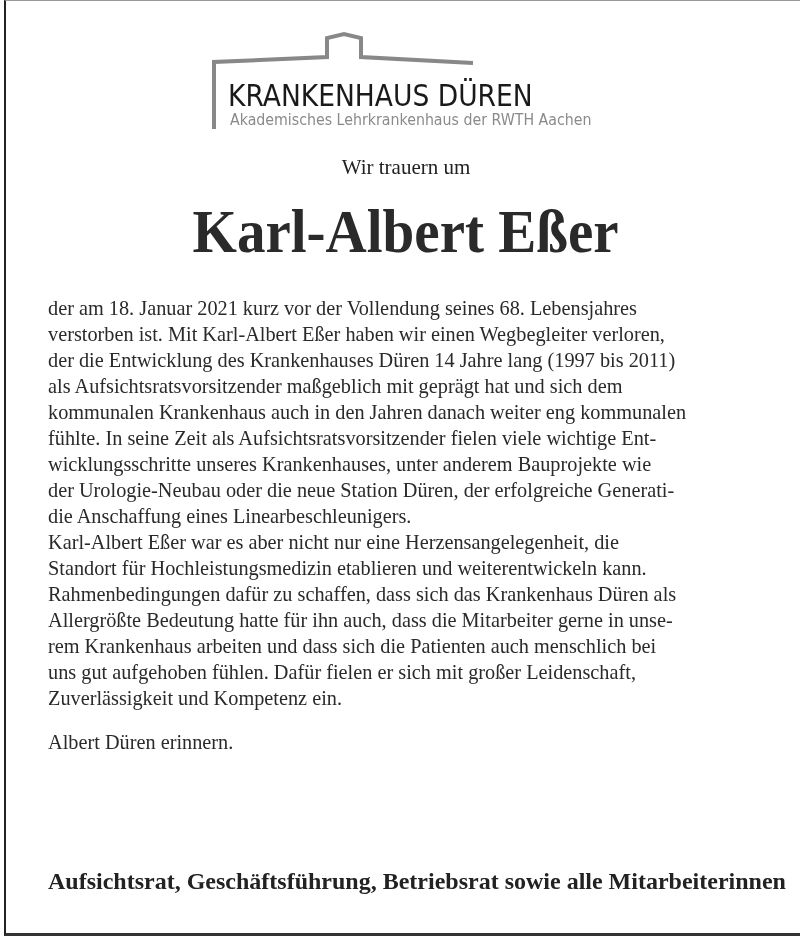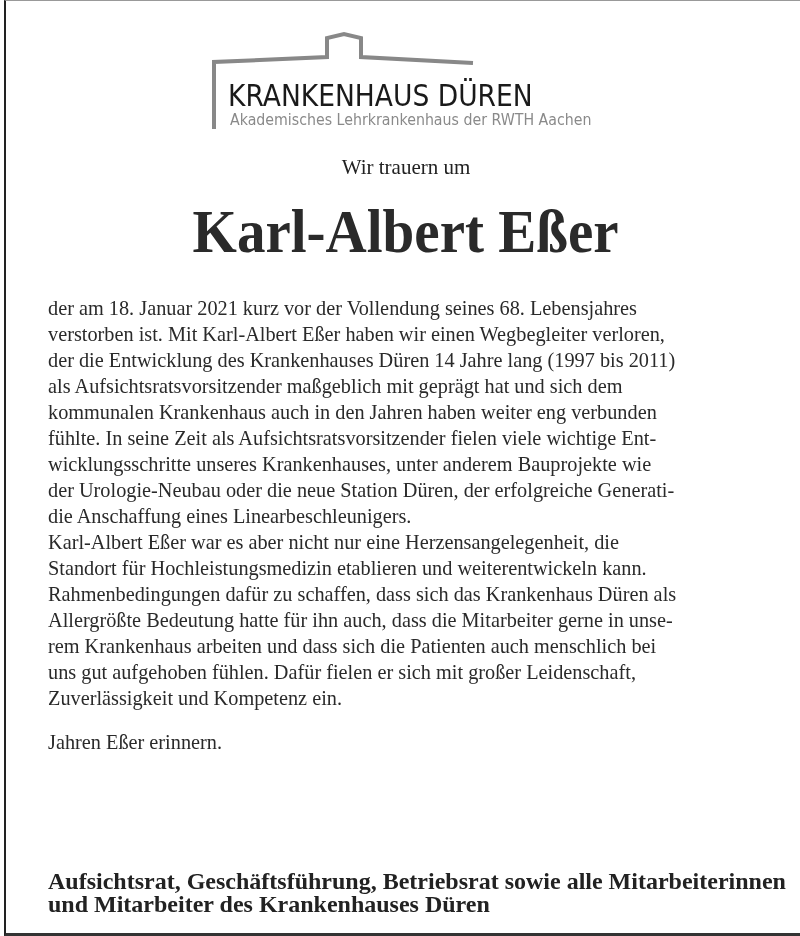--- a/index.html
+++ b/index.html
@@ -66,37 +66,36 @@
   <div class="intro">Wir trauern um</div>
 
   <div class="name"><span>Karl-Albert Eßer</span></div>
 
   <div class="body-text">
     <div>
       <div class="line">der am 18. Januar 2021 kurz vor der Vollendung seines 68. Lebensjahres</div>
       <div class="line">verstorben ist. Mit Karl-Albert Eßer haben wir einen Wegbegleiter verloren,</div>
       <div class="line">der die Entwicklung des Krankenhauses Düren 14 Jahre lang (1997 bis 2011)</div>
       <div class="line">als Aufsichtsratsvorsitzender maßgeblich mit geprägt hat und sich dem</div>
-      <div class="line">kommunalen Krankenhaus auch in den Jahren haben weiter eng verbunden</div>
+      <div class="line">kommunalen Krankenhaus auch in den Jahren danach weiter eng kommunalen</div>
       <div class="line">fühlte. In seine Zeit als Aufsichtsratsvorsitzender fielen viele wichtige Ent-</div>
       <div class="line">wicklungsschritte unseres Krankenhauses, unter anderem Bauprojekte wie</div>
       <div class="line">der Urologie-Neubau oder die neue Station Düren, der erfolgreiche Generati-</div>
       <div class="line">die Anschaffung eines Linearbeschleunigers.</div>
       <div class="line">Karl-Albert Eßer war es aber nicht nur eine Herzensangelegenheit, die</div>
       <div class="line">Standort für Hochleistungsmedizin etablieren und weiterentwickeln kann.</div>
       <div class="line">Rahmenbedingungen dafür zu schaffen, dass sich das Krankenhaus Düren als</div>
       <div class="line">Allergrößte Bedeutung hatte für ihn auch, dass die Mitarbeiter gerne in unse-</div>
       <div class="line">rem Krankenhaus arbeiten und dass sich die Patienten auch menschlich bei</div>
       <div class="line">uns gut aufgehoben fühlen. Dafür fielen er sich mit großer Leidenschaft,</div>
       <div class="line">Zuverlässigkeit und Kompetenz ein.</div>
     </div>
     <div class="gap"></div>
     <div>
-      <div class="line">Jahren Eßer erinnern.</div>
+      <div class="line">Albert Düren erinnern.</div>
     </div>
   </div>
 
   <div class="signature">
     <div class="line">Aufsichtsrat, Geschäftsführung, Betriebsrat sowie alle Mitarbeiterinnen</div>
-    <div class="line">und Mitarbeiter des Krankenhauses Düren</div>
   </div>
 
 </div>
 
 </body></html>

